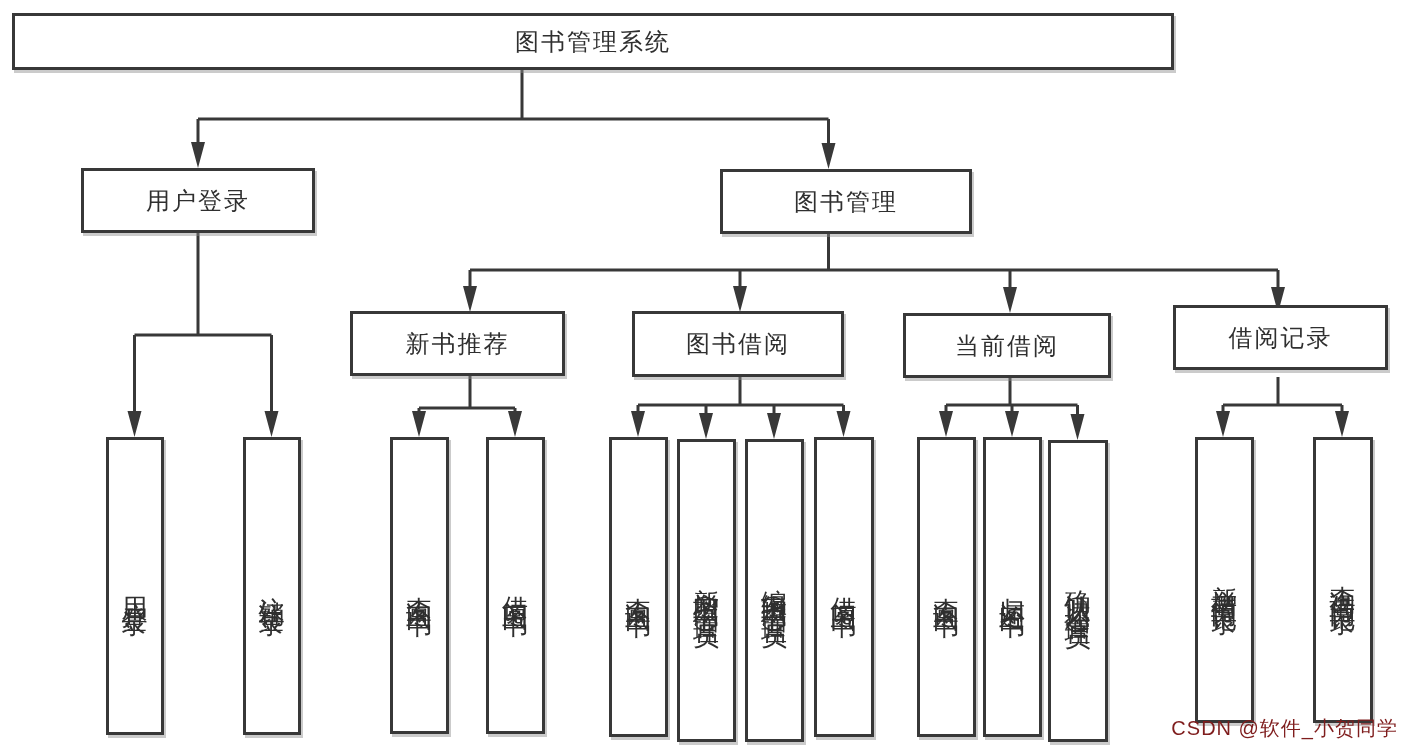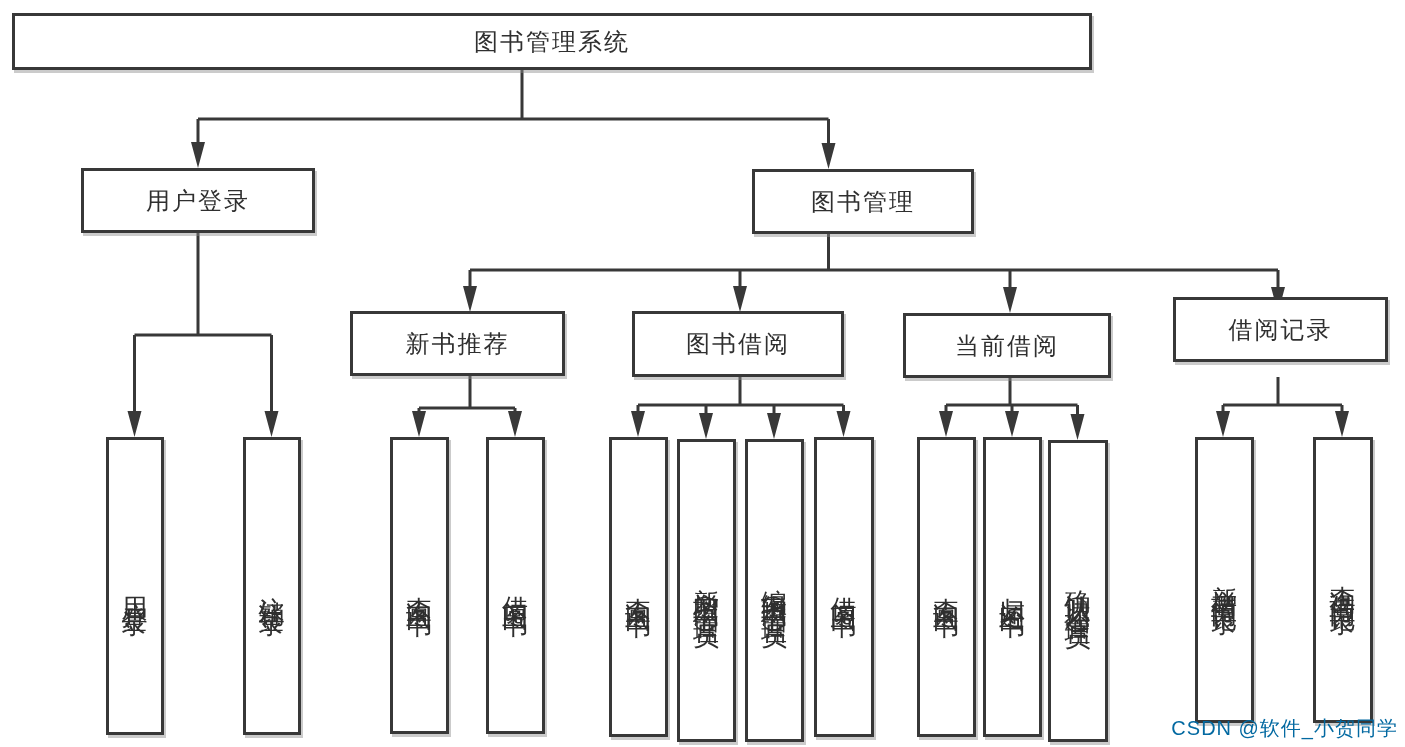--- a/index.html
+++ b/index.html
@@ -18,21 +18,21 @@
     text-align:center;
   }
   .hbox { font-size:24px; letter-spacing:2px; white-space:nowrap; }
   .vbox span {
     writing-mode:vertical-rl;
     font-size:26px; line-height:1; letter-spacing:5px;
     white-space:nowrap;
   }
   .watermark {
     position:absolute; right:7px; bottom:5px; z-index:5;
-    font-size:20px; letter-spacing:1px; color:#0369a1; white-space:nowrap;
+    font-size:20px; letter-spacing:1px; color:#7f1d1d; white-space:nowrap;
   }
 </style>
 </head>
 <body>
 
 <div class="stage">
 
   <svg class="connectors" width="1405" height="747" viewBox="0 0 1405 747">
 
     <g>
@@ -67,29 +67,29 @@
       <path d="M939,411 L953,411 L946,437 Z M1005,411 L1019,411 L1012,437 Z
                M1070.5,414 L1084.5,414 L1077.5,440 Z" fill="#383838"></path>
     </g>
 
     <g>
       <path d="M1278,377 V405 M1223,405 H1342 M1223,405 V414 M1342,405 V414" fill="none" stroke="#383838" stroke-width="3"></path>
       <path d="M1216,411 L1230,411 L1223,437 Z M1335,411 L1349,411 L1342,437 Z" fill="#383838"></path>
     </g>
   </svg>
 
-  <div class="node hbox" style="left:12px;top:13px;width:1080px;height:57px;">图书管理系统</div>
+  <div class="node hbox" style="left:12px;top:13px;width:1162px;height:57px;">图书管理系统</div>
 
   <div class="node hbox" style="left:81px;top:168px;width:234px;height:65px;">用户登录</div>
-  <div class="node hbox" style="left:752px;top:169px;width:222px;height:65px;">图书管理</div>
+  <div class="node hbox" style="left:720px;top:169px;width:252px;height:65px;">图书管理</div>
 
   <div class="node hbox" style="left:350px;top:311px;width:215px;height:65px;">新书推荐</div>
   <div class="node hbox" style="left:632px;top:311px;width:212px;height:66px;">图书借阅</div>
   <div class="node hbox" style="left:903px;top:313px;width:208px;height:65px;">当前借阅</div>
-  <div class="node hbox" style="left:1173px;top:297px;width:215px;height:65px;">借阅记录</div>
+  <div class="node hbox" style="left:1173px;top:305px;width:215px;height:65px;">借阅记录</div>
 
   <div class="node vbox" style="left:106px;top:437px;width:58px;height:298px;">
     <span>用户登录</span>
   </div>
   <div class="node vbox" style="left:243px;top:437px;width:58px;height:298px;">
     <span>注销登录</span>
   </div>
 
   <div class="node vbox" style="left:390px;top:437px;width:59px;height:297px;">
     <span>查询图书</span>

